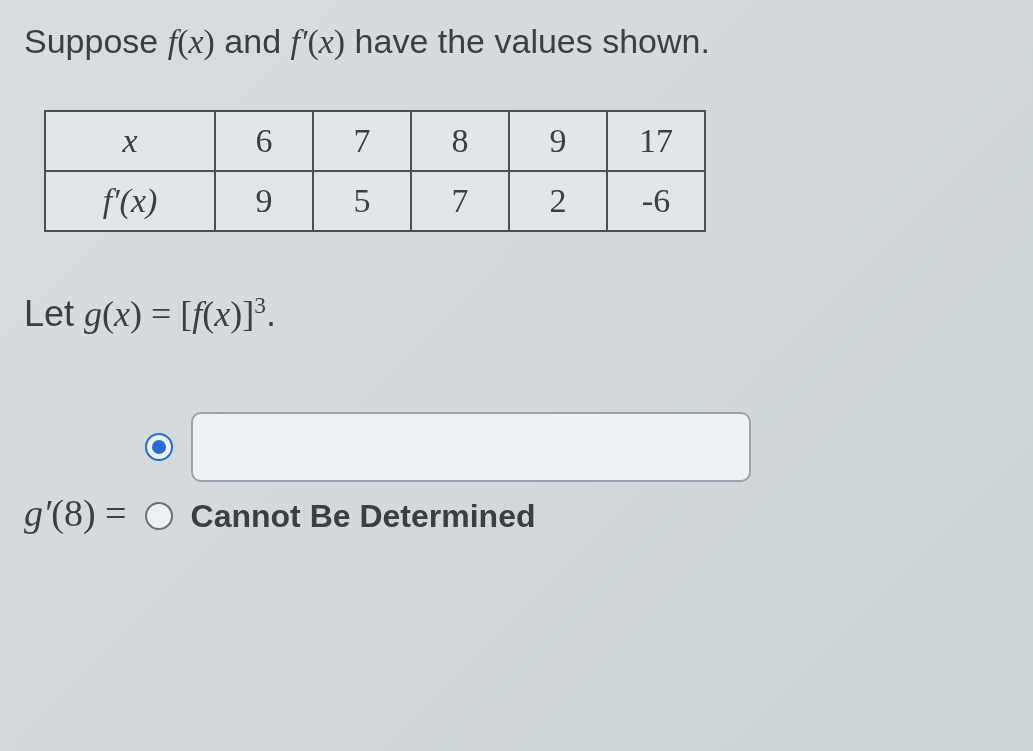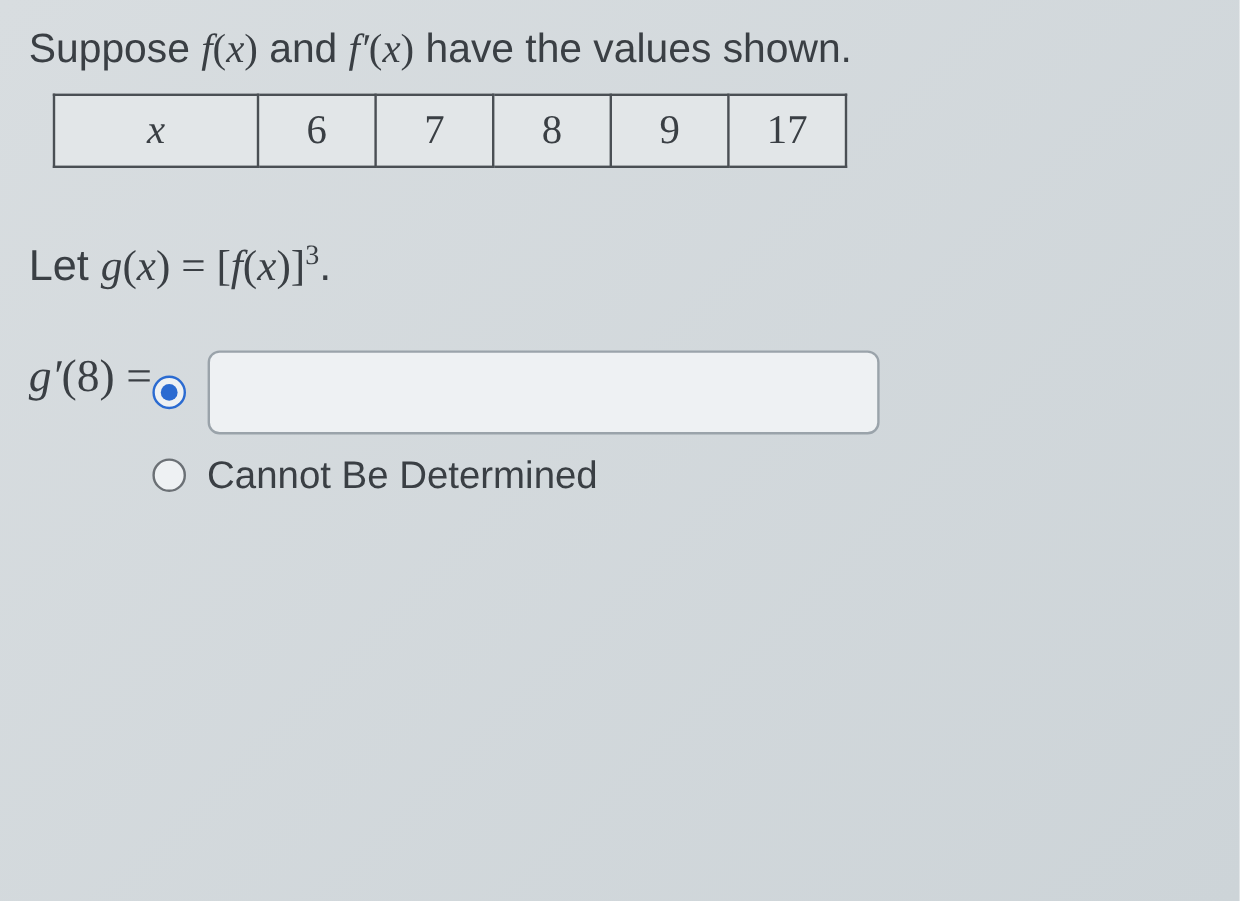--- a/index.html
+++ b/index.html
@@ -8,21 +8,21 @@
     padding: 18px 24px;
     width: 1033px;
     height: 751px;
     background: linear-gradient(135deg, #d8dde0 0%, #cdd4d8 100%);
     font-family: "Segoe UI", Arial, sans-serif;
     color: #3a3f44;
   }
   .prompt {
     font-size: 34px;
     line-height: 1.4;
-    margin-bottom: 12px;
+    margin-bottom: 44px;
   }
   .math { font-family: "Cambria Math", "Times New Roman", serif; font-style: italic; }
   .upright { font-style: normal; }
   table.data {
     border-collapse: collapse;
     margin-left: 20px;
     margin-bottom: 60px;
     background: #e2e6e8;
   }
   table.data td {
@@ -34,25 +34,26 @@
   }
   table.data td.hdr {
     width: 170px;
     font-style: italic;
   }
   table.data td.val {
     width: 98px;
   }
   .letg {
     font-size: 36px;
-    margin-bottom: 50px;
+    margin-bottom: 77px;
   }
   .answer-row {
     display: flex;
-    align-items: flex-start;
+    align-items: flex-end;
+    gap: 18px;
   }
   .gprime {
     font-size: 38px;
     font-family: "Cambria Math", "Times New Roman", serif;
     font-style: italic;
   }
   .options {
     display: flex;
     flex-direction: column;
     gap: 16px;
@@ -86,38 +87,47 @@
     border: 2px solid #9aa3aa;
     border-radius: 10px;
     background: #eef1f3;
     font-size: 30px;
     padding: 0 16px;
     font-family: inherit;
     color: #3a3f44;
   }
   .opt-label {
     font-size: 32px;
+    font-weight: bold;
   }
 </style>
 </head>
 <body>
 
 <div class="prompt">
   <span>Suppose </span><span class="math">f</span><span class="math upright">(</span><span class="math">x</span><span class="math upright">)</span><span> and </span><span class="math">f′</span><span class="math upright">(</span><span class="math">x</span><span class="math upright">)</span><span> have the values shown.</span>
 </div>
 
 <table class="data">
   <tbody>
       <tr>
     <td class="hdr"><span class="math">x</span></td>
     <td class="val">6</td>
     <td class="val">7</td>
     <td class="val">8</td>
     <td class="val">9</td>
     <td class="val">17</td>
+  </tr>
+  <tr>
+    <td class="hdr"><span class="math">f′(x)</span></td>
+    <td class="val">9</td>
+    <td class="val">5</td>
+    <td class="val">7</td>
+    <td class="val">2</td>
+    <td class="val">-6</td>
   </tr>
 </tbody>
   </table>
 
 <div class="letg">
   <span>Let </span><span class="math">g</span><span class="math upright">(</span><span class="math">x</span><span class="math upright">)</span><span class="math upright"> = </span><span class="math upright">[</span><span class="math">f</span><span class="math upright">(</span><span class="math">x</span><span class="math upright">)</span><span class="math upright">]</span><sup class="math upright" style="font-size:0.65em">3</sup><span>.</span>
 </div>
 
 <div class="answer-row">
   <div class="gprime">

